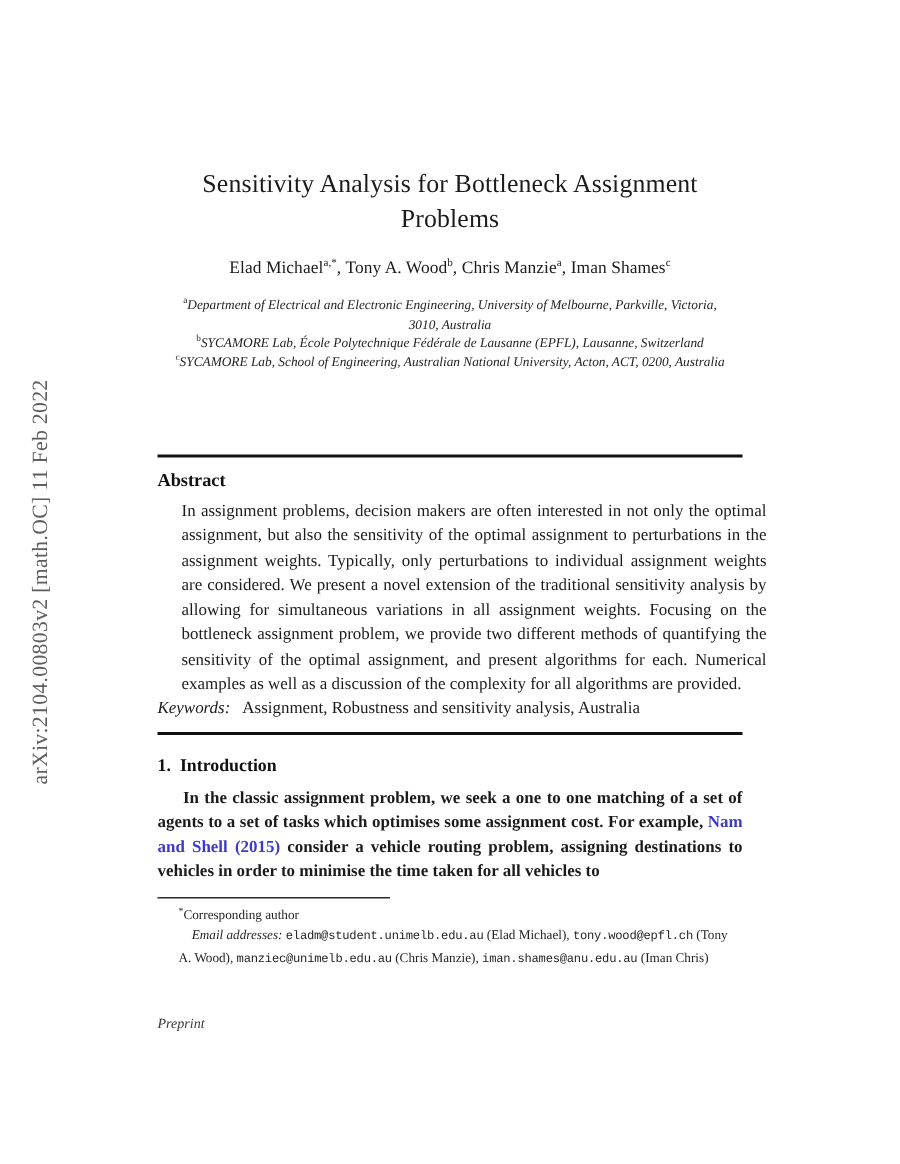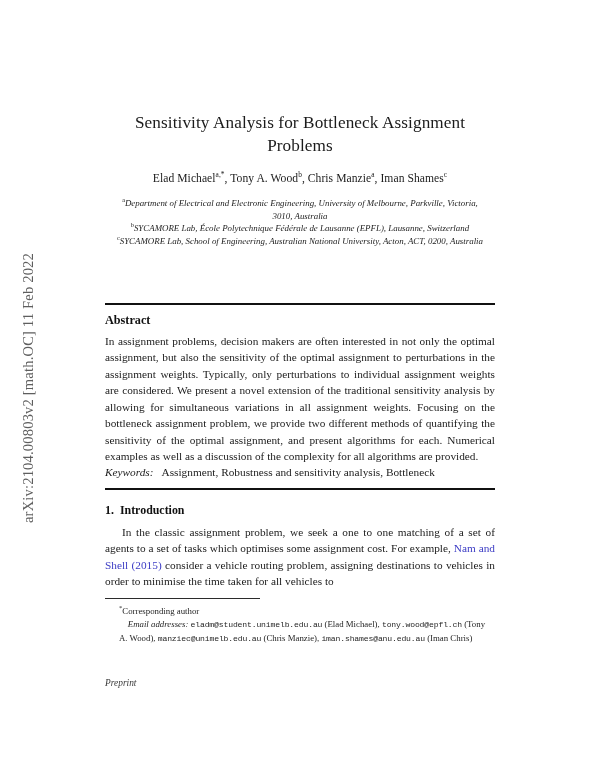--- a/index.html
+++ b/index.html
@@ -125,21 +125,21 @@
     top: 313px;
     left: 0;
     font-size: 12.2px;
     font-weight: bold;
     color: #111111;
     text-align: right;
   }
   #abstract-body {
     position: absolute;
     top: 333px;
-    left: 0;
+    left: 16px;
     width: 390px;
     font-size: 11.3px;
     line-height: 1.455;
     text-align: justify;
     text-justify: inter-word;
     color: #1b1b1b;
   }
   #keywords-line {
     position: absolute;
     top: 466px;
@@ -171,20 +171,21 @@
     position: absolute;
     top: 524px;
     left: 0;
     width: 390px;
     font-size: 11.3px;
     line-height: 1.455;
     text-align: justify;
     text-justify: inter-word;
     text-indent: 17px;
     color: #1b1b1b;
+    font-weight: bold;
   }
   .citation-link {
     color: #3b3bc4;
     text-decoration: none;
   }
 
   
   #footnote-block {
     position: absolute;
     top: 603px;
@@ -249,21 +250,21 @@
     <p class="aff"><sup>c</sup><span>SYCAMORE Lab, School of Engineering, Australian National University, Acton, ACT, 0200, Australia</span></p>
   </div>
 
   <div class="rule-full" id="rule-top"></div>
   <div class="rule-full" id="rule-bottom"></div>
 
   <div id="abstract-heading">Abstract</div>
   <div id="abstract-body">In assignment problems, decision makers are often interested in not only the optimal assignment, but also the sensitivity of the optimal assignment to perturbations in the assignment weights. Typically, only perturbations to individual assignment weights are considered. We present a novel extension of the traditional sensitivity analysis by allowing for simultaneous variations in all assignment weights. Focusing on the bottleneck assignment problem, we provide two different methods of quantifying the sensitivity of the optimal assignment, and present algorithms for each. Numerical examples as well as a discussion of the complexity for all algorithms are provided.</div>
 
   <div id="keywords-line">
-    <span class="kw-label">Keywords:</span><span class="kw-values">Assignment, Robustness and sensitivity analysis, Bottleneck</span>
+    <span class="kw-label">Keywords:</span><span class="kw-values">Assignment, Robustness and sensitivity analysis, Australia</span>
   </div>
 
   <div id="section-heading">
     <span class="sec-num">1.</span><span>Introduction</span>
   </div>
 
   <div id="intro-body"><span>In the classic assignment problem, we seek a one to one matching of a set of agents to a set of tasks which optimises some assignment cost. For example, </span><a class="citation-link" href="#">Nam and Shell (2015)</a><span> consider a vehicle routing problem, assigning destinations to vehicles in order to minimise the time taken for all vehicles to</span></div>
 
   <div id="rule-footnote"></div>
 

